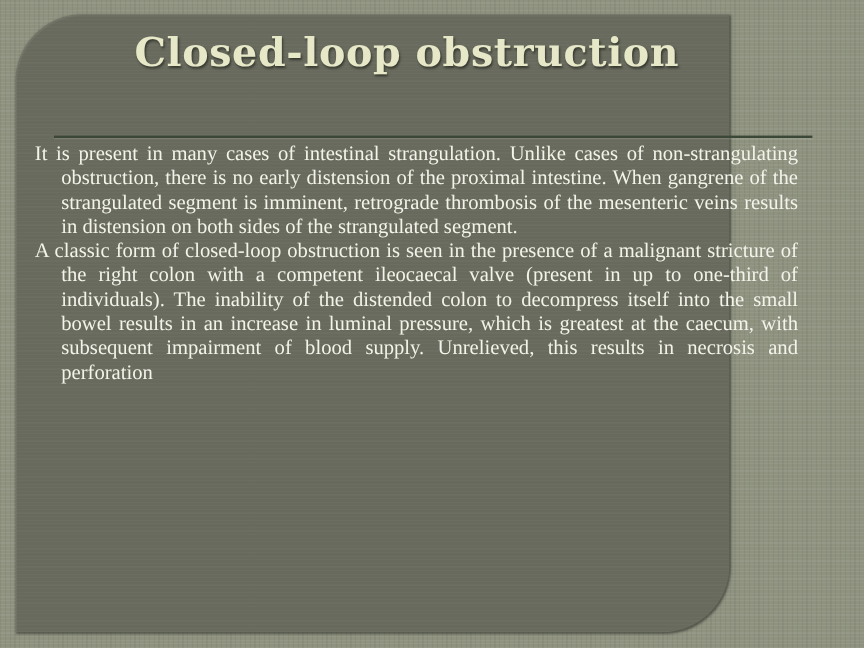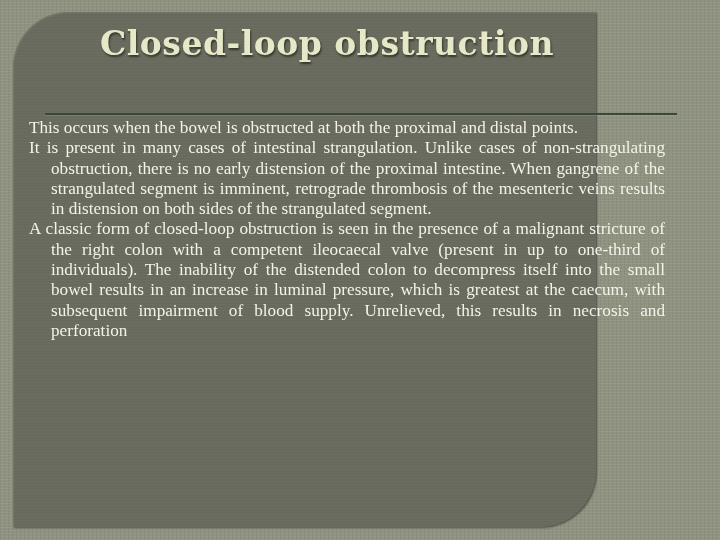--- a/index.html
+++ b/index.html
@@ -21,20 +21,21 @@
     position: absolute;
     left: 13px;
     top: 12px;
     width: 583px;
     height: 515px;
     background-color: #686a5d;
     background-image:
       repeating-linear-gradient(0deg, rgba(255,255,255,0.025) 0px, rgba(255,255,255,0.025) 1px, transparent 1px, transparent 3px);
     border-radius: 56px 0 56px 0;
     box-shadow: 1px 1px 2px rgba(40,42,35,0.6), inset 1px 1px 1px rgba(255,255,255,0.08);
+    padding-left: 12px;
   }
   .title {
     position: absolute;
     right: 42px;
     top: 12px;
     margin: 0;
     font-family: "DejaVu Serif", serif;
     font-weight: bold;
     font-size: 33px;
     letter-spacing: 0.5px;
@@ -75,16 +76,15 @@
 </style>
 </head>
 <body>
 
 <div class="panel">
   <h1 class="title">Closed-loop obstruction</h1>
   <div class="divider"></div>
 </div>
 
 <div class="body-text">
-  <p class="para first">This occurs when the bowel is obstructed at both the proximal and distal points.</p>
   <p class="para">It is present in many cases of intestinal strangulation. Unlike cases of non-strangulating obstruction, there is no early distension of the proximal intestine. When gangrene of the strangulated segment is imminent, retrograde thrombosis of the mesenteric veins results in distension on both sides of the strangulated segment.</p>
   <p class="para">A classic form of closed-loop obstruction is seen in the presence of a malignant stricture of the right colon with a competent ileocaecal valve (present in up to one-third of individuals). The inability of the distended colon to decompress itself into the small bowel results in an increase in luminal pressure, which is greatest at the caecum, with subsequent impairment of blood supply. Unrelieved, this results in necrosis and perforation</p>
 </div>
 
 </body></html>

